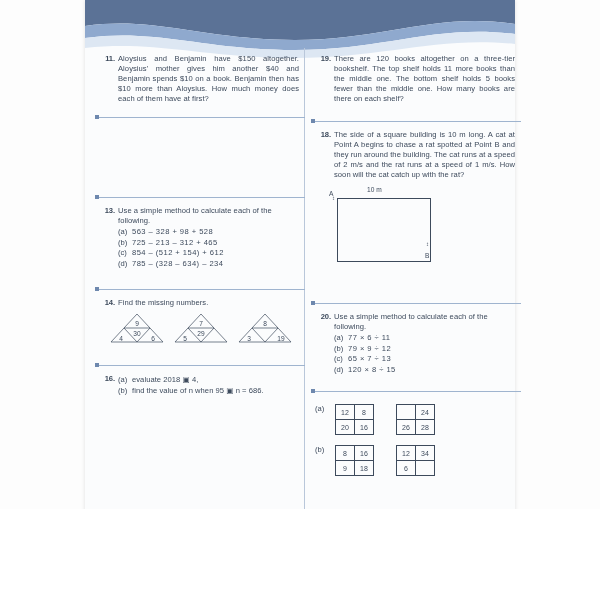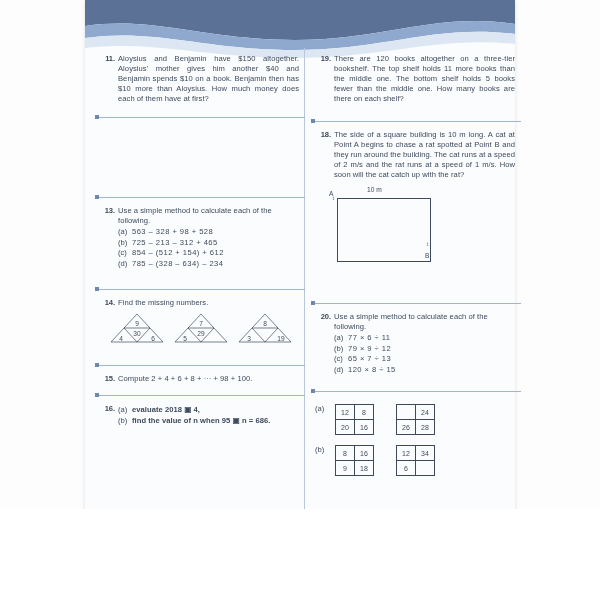--- a/index.html
+++ b/index.html
@@ -84,21 +84,21 @@
     text-align:justify;text-justify:inter-word;
     letter-spacing:0.05px;
   }
   .qtext.nojust{text-align:left;}
 
   
   .parts{margin-top:1px;}
   .part{display:flex;align-items:flex-start;font-size:7.6px;line-height:10.6px;color:#3d4a5c;}
   .part-l{flex:0 0 auto;width:14px;}
   .part-t{flex:1 1 auto;letter-spacing:0.45px;}
-  .part-t.tight{letter-spacing:0.05px;font-weight:bold;}
+  .part-t.tight{letter-spacing:0.05px;}
 
   
   .tri-row{display:flex;gap:10px;justify-content:center;margin-top:5px;padding-left:4px;}
   .tri{position:relative;width:54px;height:30px;}
   .tri svg{position:absolute;left:0;top:0;}
   .tri span{
     position:absolute;font-size:6.6px;color:#3d4a5c;
     transform:translate(-50%,-50%);
   }
 
@@ -238,29 +238,20 @@
               </svg>
               <span style="left:27px;top:10px;">8</span>
               <span style="left:27px;top:20px;"></span>
               <span style="left:11px;top:25px;">3</span>
               <span style="left:43px;top:25px;">19</span>
             </div>
           </div>
           <div class="q-rule"></div>
         </div>
 
-        <div class="q" style="height:30px;">
-          <div class="qrow">
-            <div class="qnum">15.</div>
-            <div class="qbody">
-              <div class="qtext nojust">Compute 2 + 4 + 6 + 8 + ⋯ + 98 + 100.</div>
-            </div>
-          </div>
-          <div class="q-rule"></div>
-        </div>
 
         <div class="q" style="height:60px;">
           <div class="qrow">
             <div class="qnum">16.</div>
             <div class="qbody">
               <div class="parts">
                 <div class="part">
                   <div class="part-l">(a)</div>
                   <div class="part-t tight">evaluate 2018 ▣ 4,</div>
                 </div>

